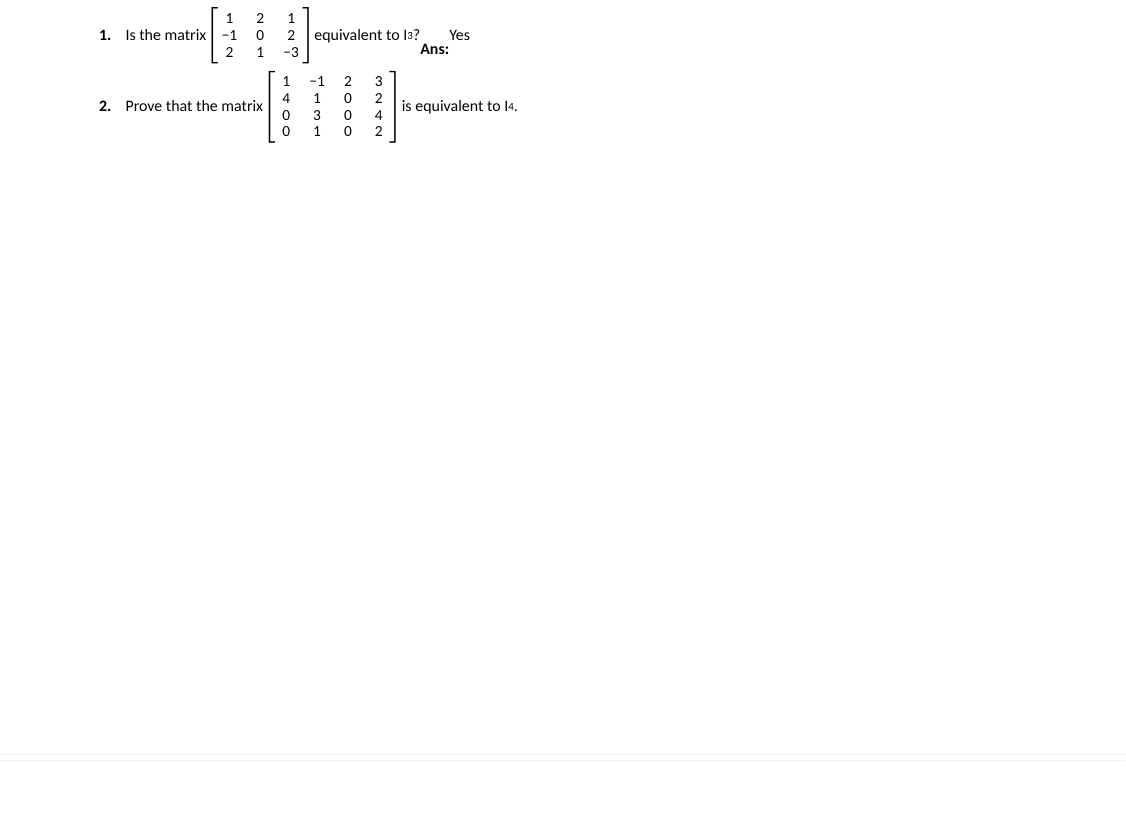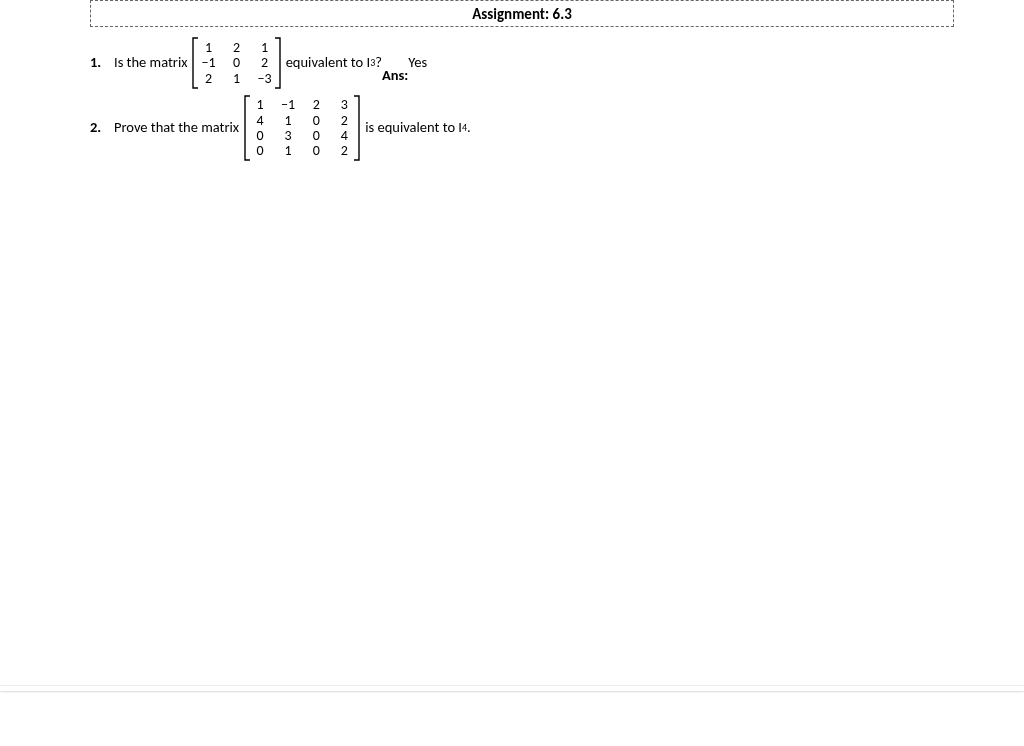--- a/index.html
+++ b/index.html
@@ -80,23 +80,20 @@
       box-shadow: 0 1px 2px rgba(0,0,0,0.15);
       border-top: 1px solid #eee;
       background: #fff;
     }
   </style>
 </head>
 <body>
 
 <div class="page">
 
-  <div class="header-box">
-    <span class="header-title">Assignment: 6.3</span>
-  </div>
 
   <div class="problem">
     <div class="num">1.</div>
     <div class="text-row">
       <span>Is the matrix </span>
       <span class="matrix">
         <span class="bracket">
           <svg width="8" height="52" viewBox="0 0 8 52">
               <path d="M7 1 H2 V51 H7" stroke="#000" stroke-width="1.4" fill="none"></path>
             </svg>

